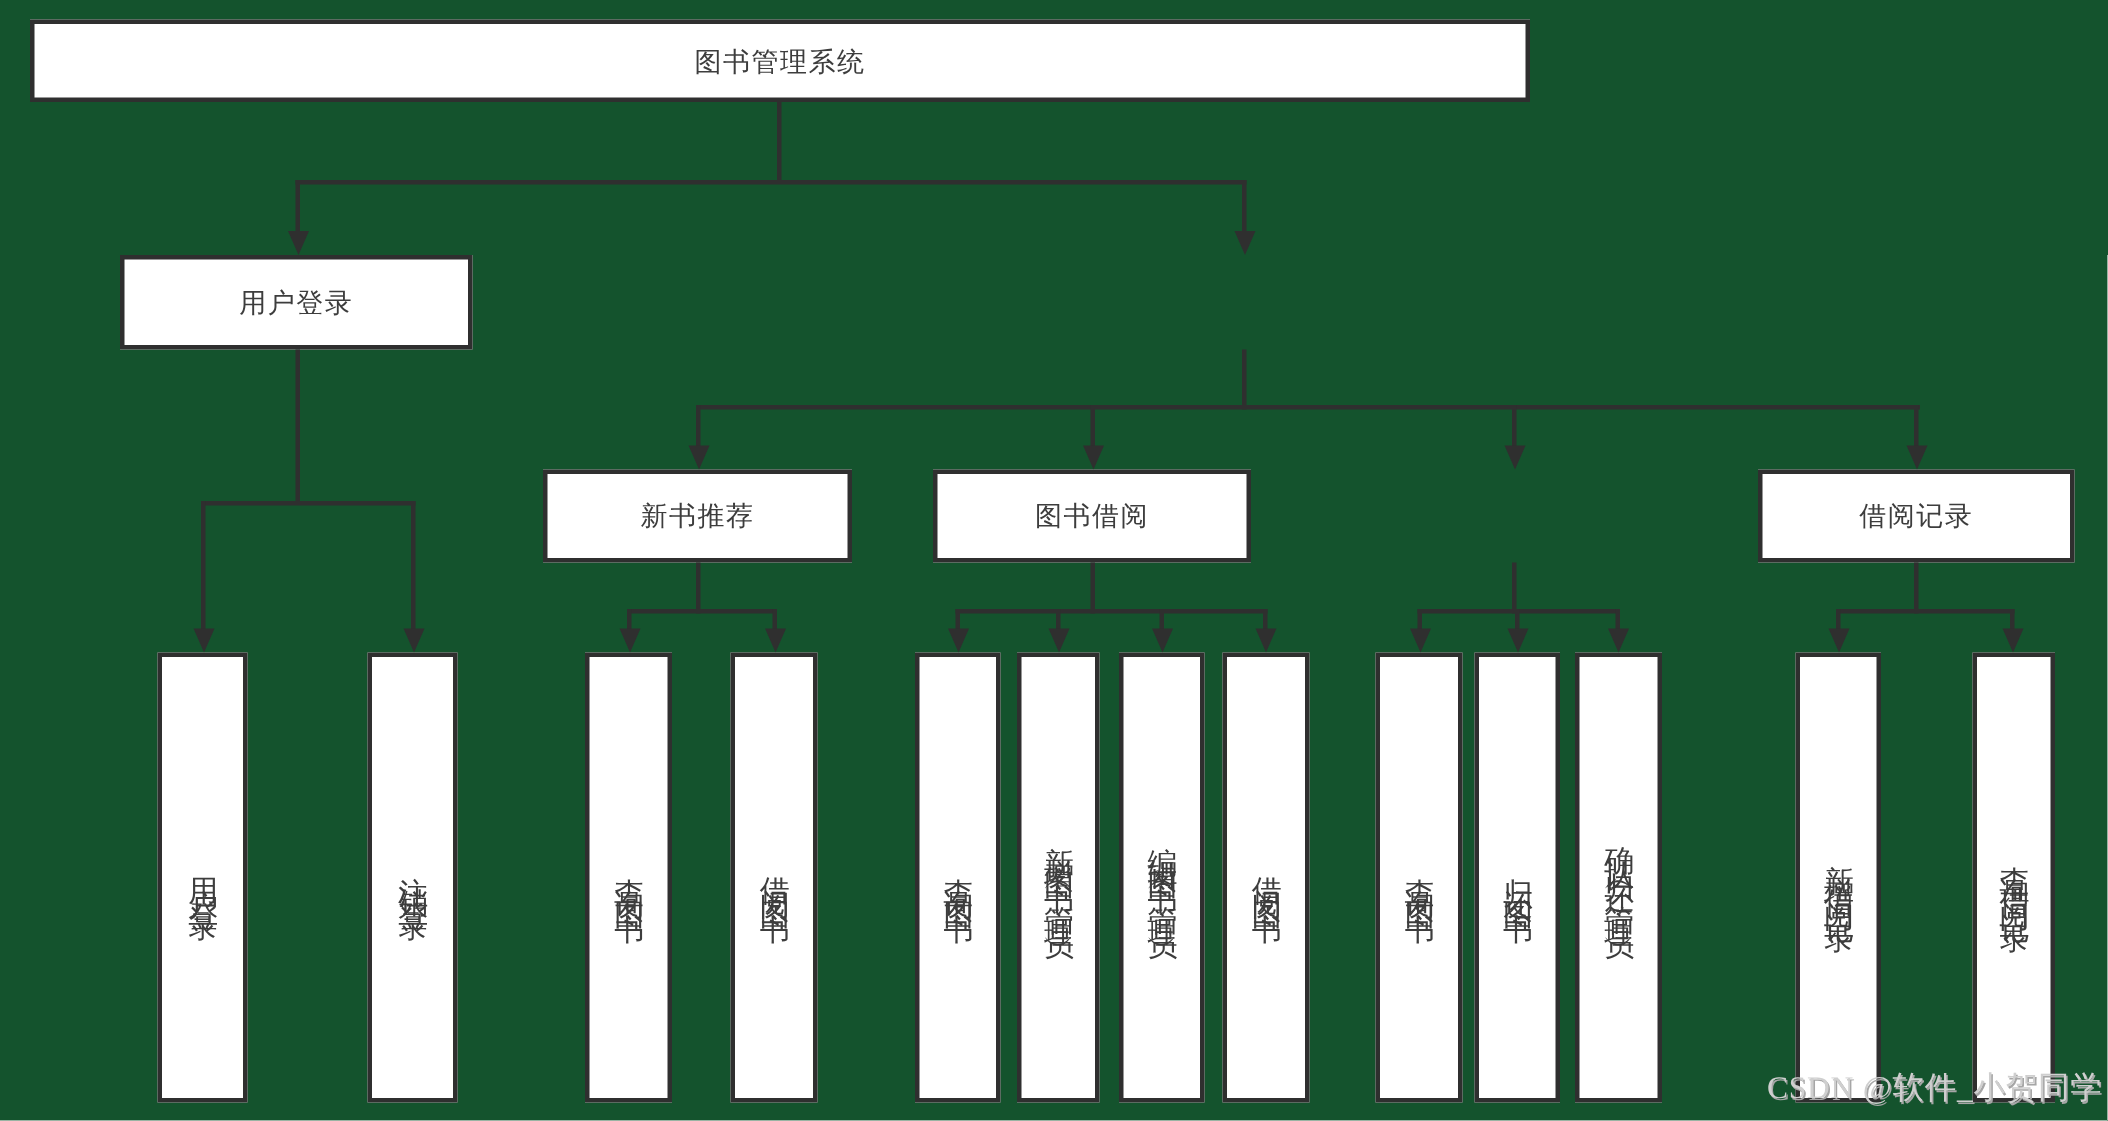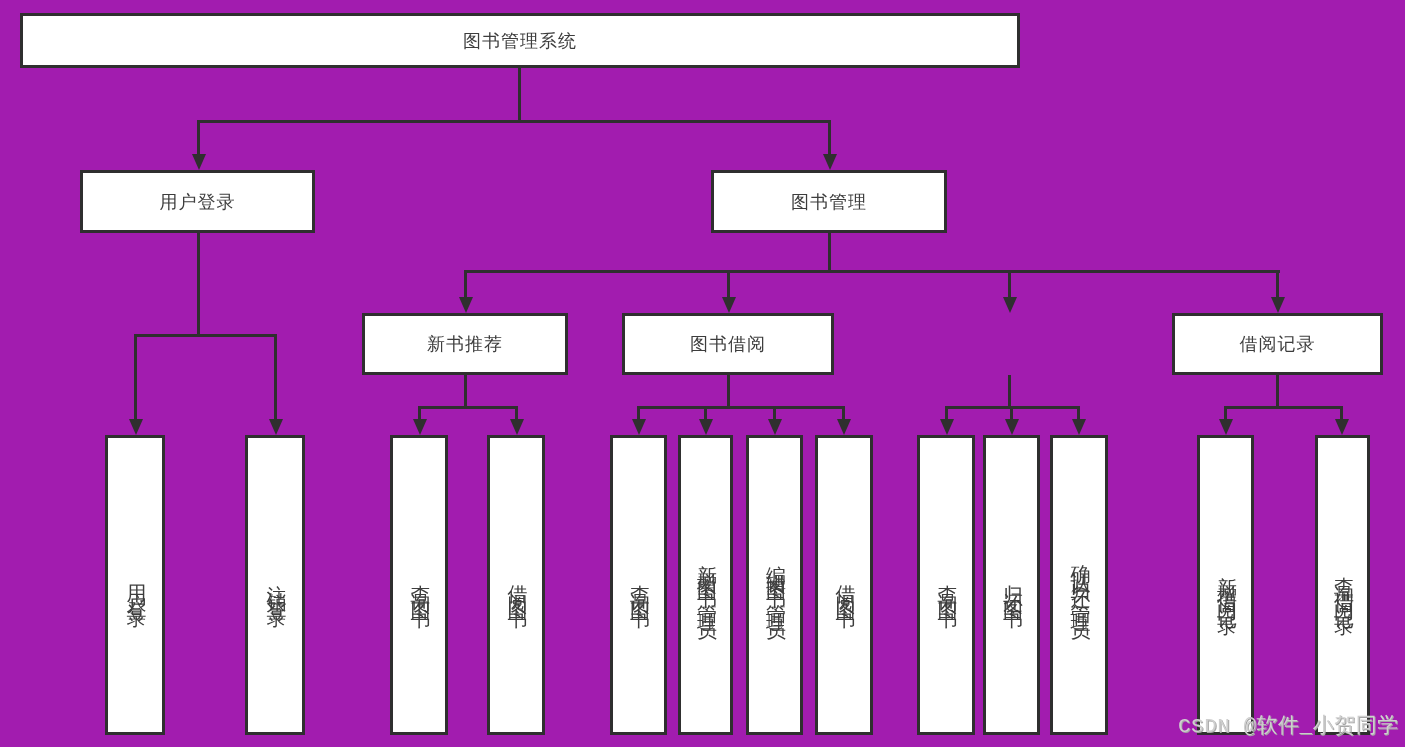--- a/index.html
+++ b/index.html
@@ -1,21 +1,21 @@
 <!DOCTYPE html>
 <html><head>
 <meta charset="utf-8">
 <style>
   html, body { margin: 0; padding: 0; background: #ffffff; }
   #canvas {
     position: relative;
     width: 1405px;
     height: 747px;
-    background: #a21caf;
-    font-family: Liberation Mono, monospace;
+    background: #14532d;
+    font-family: Liberation Serif, serif;
     overflow: hidden;
   }
   .node {
     position: absolute;
     box-sizing: border-box;
     border: 3px solid #2f2f2f;
     background: #ffffff;
     color: #3d3d3d;
     display: flex;
     align-items: center;
@@ -70,23 +70,20 @@
 <div id="canvas">
 
   <div class="node" style="left:20px; top:13px; width:1000px; height:55px;">
     <span>图书管理系统</span>
   </div>
 
   <div class="node" style="left:80px; top:170px; width:235px; height:63px;">
     <span>用户登录</span>
   </div>
 
-  <div class="node" style="left:711px; top:170px; width:236px; height:63px;">
-    <span>图书管理</span>
-  </div>
 
   <div class="node" style="left:622px; top:313px; width:212px; height:62px;">
     <span>图书借阅</span>
   </div>
 
   <div class="node" style="left:362px; top:313px; width:206px; height:62px;">
     <span>新书推荐</span>
   </div>
 
 

